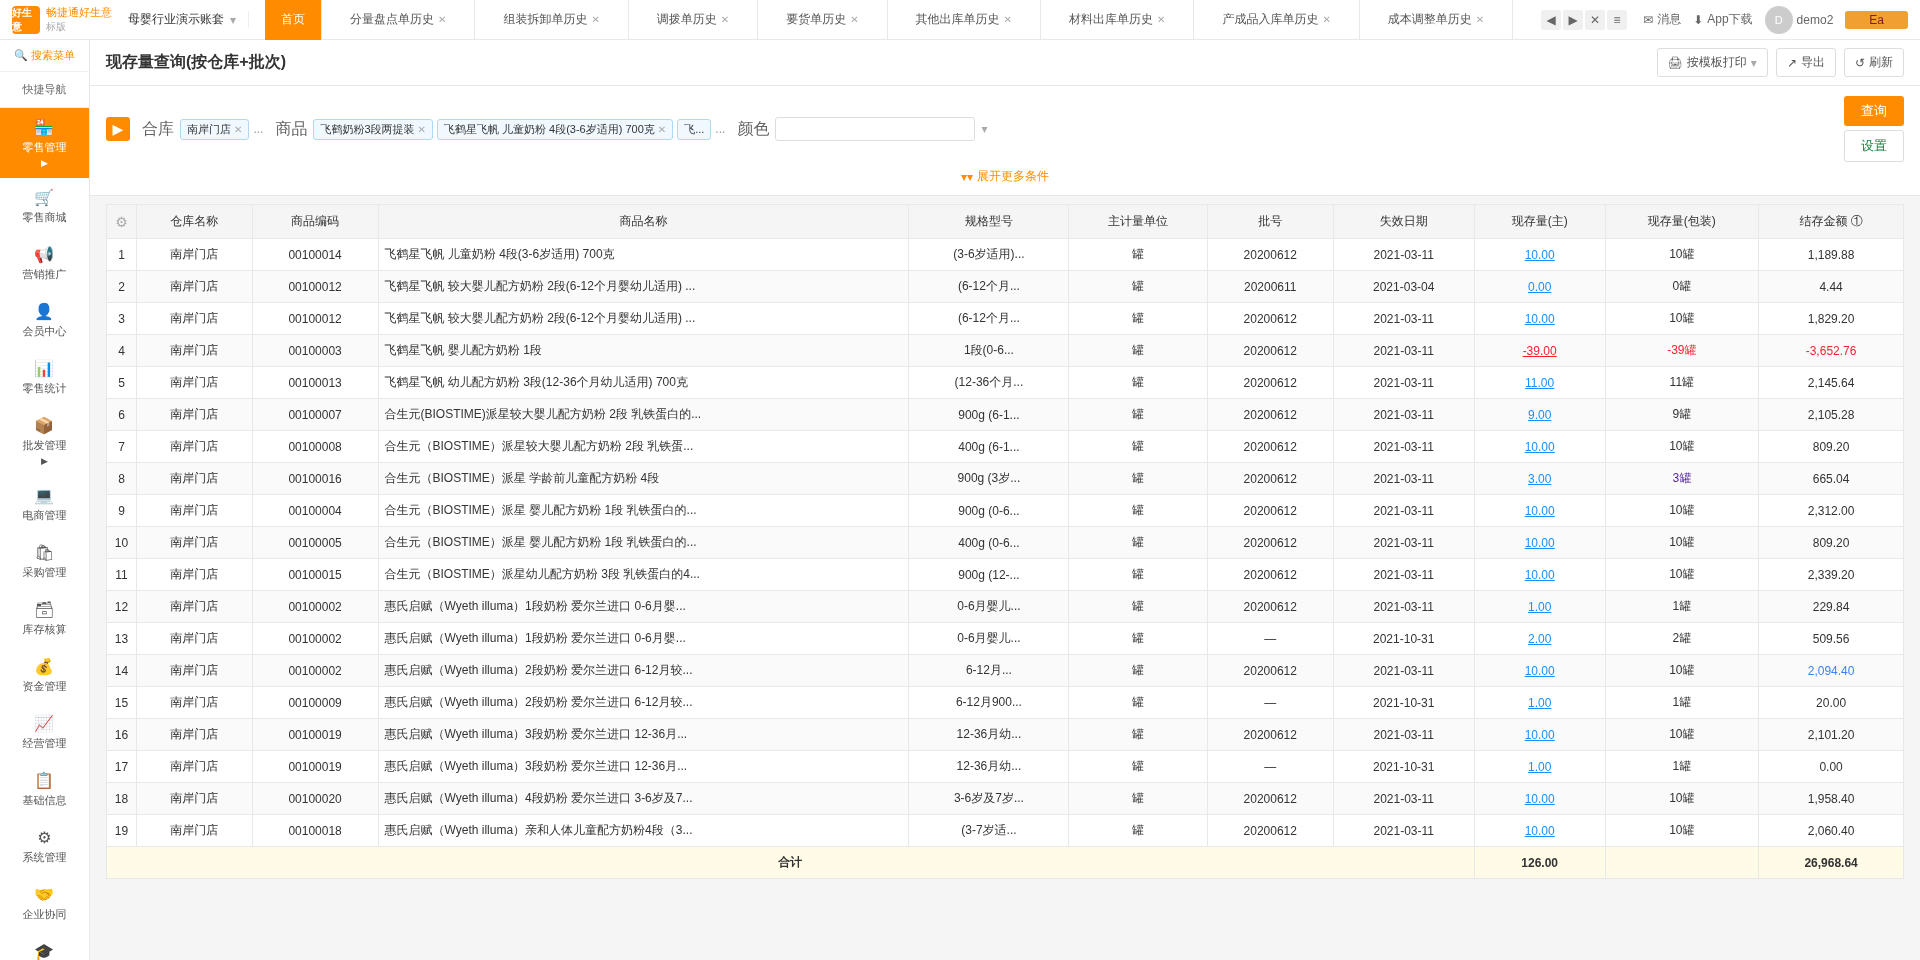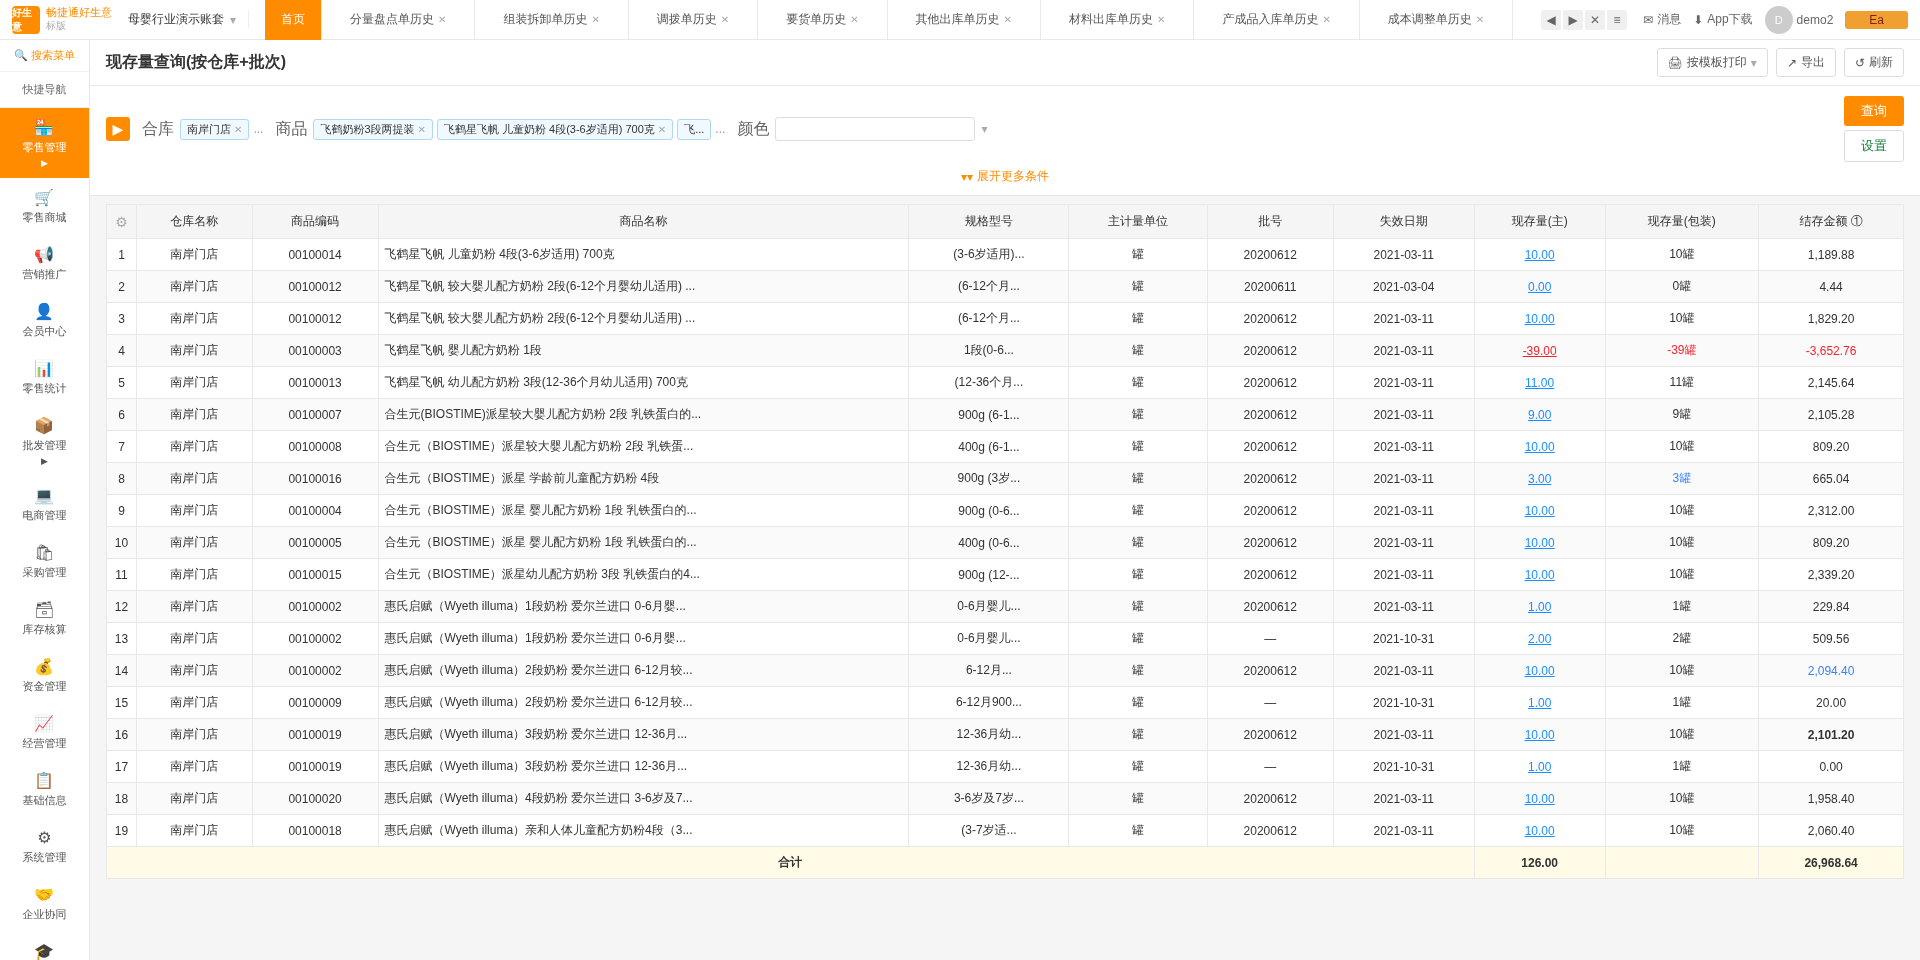--- a/index.html
+++ b/index.html
@@ -3,21 +3,21 @@
   <meta charset="utf-8">
   <style>
     * { box-sizing: border-box; margin: 0; padding: 0; }
     body { font-family: "Microsoft YaHei", Arial, sans-serif; font-size: 12px; background: #f5f5f5; overflow: hidden; }
 
     
     .top-bar {
       display: flex; align-items: center; background: #fff; height: 40px;
       border-bottom: 1px solid #e8e8e8; padding: 0 12px; gap: 16px;
     }
-    .logo-area { display: flex; align-items: flex-start; gap: 6px; min-width: 90px; }
+    .logo-area { display: flex; align-items: flex-end; gap: 6px; min-width: 90px; }
     .logo-icon { width: 28px; height: 28px; background: #ff8c00; border-radius: 4px; display: flex; align-items: center; justify-content: center; color: #fff; font-size: 10px; font-weight: bold; }
     .logo-text { font-size: 11px; color: #ff8c00; line-height: 1.2; }
     .tabs-scroll { display: flex; align-items: center; flex: 1; overflow: hidden; gap: 0; }
     .tab-item { display: flex; align-items: center; height: 40px; padding: 0 28px; font-size: 12px; color: #555; border-right: 1px solid #e8e8e8; cursor: pointer; white-space: nowrap; gap: 4px; flex-shrink: 0; }
     .tab-close { color: #aaa; font-size: 10px; cursor: pointer; }
     .tab-home { background: #ff8c00; color: #fff; padding: 0 16px; }
     .top-right { display: flex; align-items: center; gap: 12px; margin-left: auto; }
     .top-right-btn { display: flex; align-items: center; gap: 4px; color: #666; cursor: pointer; font-size: 12px; }
     .avatar { width: 28px; height: 28px; border-radius: 50%; background: #ccc; display: flex; align-items: center; justify-content: center; color: #fff; font-size: 11px; }
     .tab-arrows { display: flex; gap: 2px; }
@@ -392,21 +392,21 @@
             <tr style="background: rgb(250, 250, 250);">
     <td>8</td>
     <td>南岸门店</td>
     <td>00100016</td>
     <td class="col-name" title="合生元（BIOSTIME）派星 学龄前儿童配方奶粉 4段">合生元（BIOSTIME）派星 学龄前儿童配方奶粉 4段</td>
     <td class="col-spec">900g (3岁...</td>
     <td>罐</td>
     <td>20200612</td>
     <td>2021-03-11</td>
     <td style="color:#1890ff;text-decoration:underline;cursor:pointer;">3.00</td>
-    <td style="color:#3b82f6;">3罐</td>
+    <td style="color:#4c1d95;font-family:Liberation Mono, monospace;">3罐</td>
     <td style="color:#333;">665.04</td>
   </tr>
             <tr>
     <td>9</td>
     <td>南岸门店</td>
     <td>00100004</td>
     <td class="col-name" title="合生元（BIOSTIME）派星 婴儿配方奶粉 1段 乳铁蛋白的...">合生元（BIOSTIME）派星 婴儿配方奶粉 1段 乳铁蛋白的...</td>
     <td class="col-spec">900g (0-6...</td>
     <td>罐</td>
     <td>20200612</td>
@@ -497,21 +497,21 @@
     <td>16</td>
     <td>南岸门店</td>
     <td>00100019</td>
     <td class="col-name" title="惠氏启赋（Wyeth illuma）3段奶粉 爱尔兰进口 12-36月...">惠氏启赋（Wyeth illuma）3段奶粉 爱尔兰进口 12-36月...</td>
     <td class="col-spec">12-36月幼...</td>
     <td>罐</td>
     <td>20200612</td>
     <td>2021-03-11</td>
     <td style="color:#1890ff;text-decoration:underline;cursor:pointer;">10.00</td>
     <td style="color:#333;">10罐</td>
-    <td style="color:#333;font-weight:bold;">2,101.20</td>
+    <td style="color:#333;">2,101.20</td>
   </tr>
             <tr>
     <td>17</td>
     <td>南岸门店</td>
     <td>00100019</td>
     <td class="col-name" title="惠氏启赋（Wyeth illuma）3段奶粉 爱尔兰进口 12-36月...">惠氏启赋（Wyeth illuma）3段奶粉 爱尔兰进口 12-36月...</td>
     <td class="col-spec">12-36月幼...</td>
     <td>罐</td>
     <td>—</td>
     <td>2021-10-31</td>

